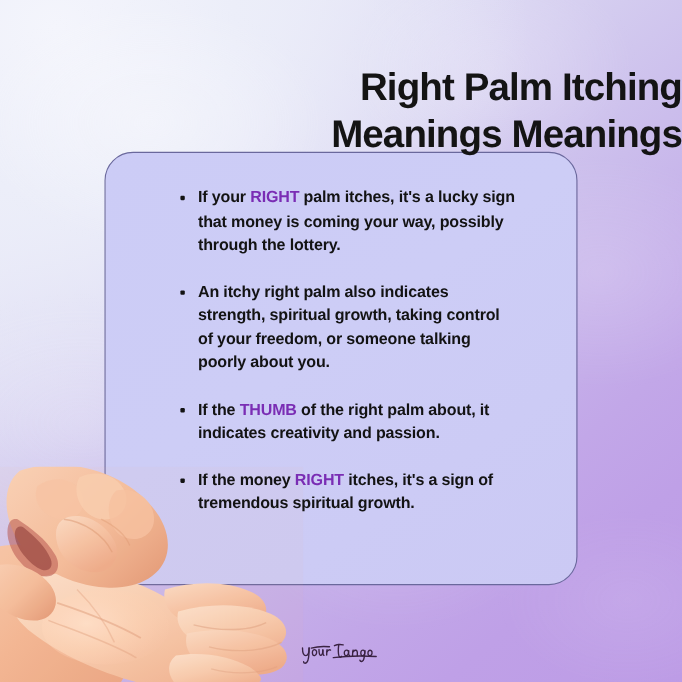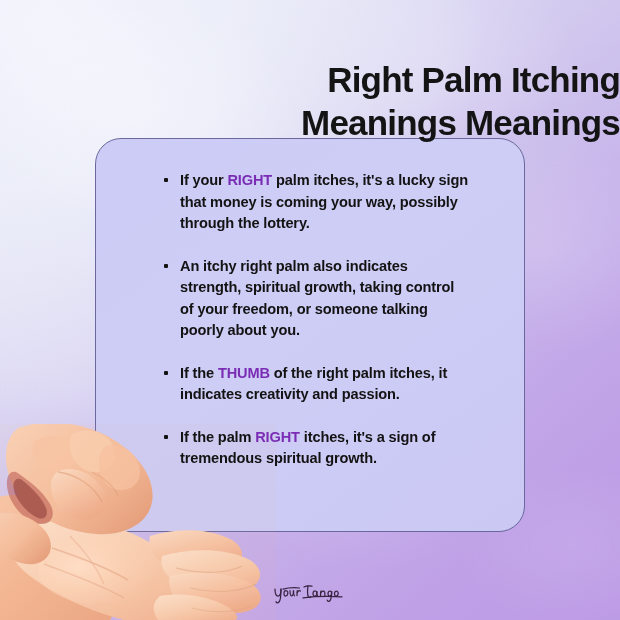--- a/index.html
+++ b/index.html
@@ -149,22 +149,22 @@
   <div id="title-block">
     <span class="title-line">Right Palm Itching</span>
     <span class="title-line">Meanings Meanings</span>
   </div>
 
   <div id="card"></div>
 
   <div id="bullet-list">
     <div class="bullet-item"><span>If your </span><span class="hl">RIGHT</span><span> palm itches, it's a lucky sign that money is coming your way, possibly through the lottery.</span></div>
     <div class="bullet-item"><span>An itchy right palm also indicates strength, spiritual growth, taking control of your freedom, or someone talking poorly about you.</span></div>
-    <div class="bullet-item"><span>If the </span><span class="hl">THUMB</span><span> of the right palm itches, it indicates creativity and passion.</span></div>
-    <div class="bullet-item"><span>If the palm </span><span class="hl">RIGHT</span><span> itches, it's a sign of tremendous spiritual growth.</span></div>
+    <div class="bullet-item"><span>If the </span><span class="hl">THUMB</span><span> of the right palm about, it indicates creativity and passion.</span></div>
+    <div class="bullet-item"><span>If the money </span><span class="hl">RIGHT</span><span> itches, it's a sign of tremendous spiritual growth.</span></div>
   </div>
 
   <div id="hands-photo">
     <svg width="276" height="196" viewBox="0 0 276 196" xmlns="http://www.w3.org/2000/svg">
       <defs>
         <linearGradient id="skinA" x1="0" y1="0" x2="1" y2="1">
           <stop offset="0%" stop-color="#f7c9ab"></stop>
           <stop offset="45%" stop-color="#f3b794"></stop>
           <stop offset="100%" stop-color="#e9a482"></stop>
         </linearGradient>

